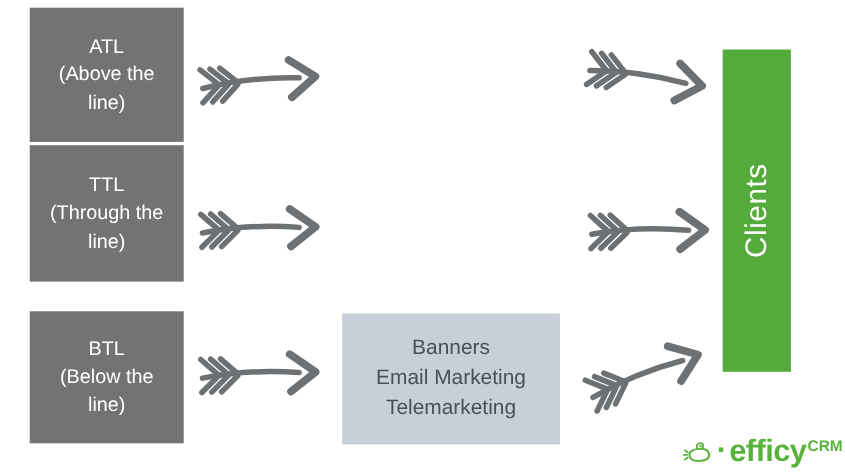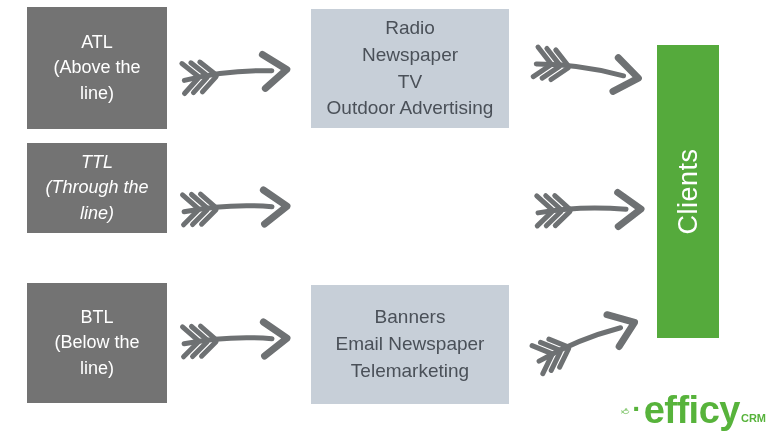--- a/index.html
+++ b/index.html
@@ -17,21 +17,21 @@
     white-space:pre-line;
     box-sizing:border-box;
   }
   .src-box{
     left:27px;width:140px;
     background:#737373;
     color:#ffffff;
     font-size:18px;line-height:1.42;
   }
   #src-0{top:7px;height:122px;}
-  #src-1{top:143px;height:90px;font-style:italic;}
+  #src-1{top:132px;height:124px;}
   #src-2{top:283px;height:120px;}
   .mid-box{
     left:311px;width:198px;
     background:#c7cfd8;
     color:#4a5058;
     font-size:19px;line-height:1.42;
   }
   #mid-0{top:9px;height:119px;}
   #mid-1{top:153px;height:115px;}
   #mid-2{top:285px;height:119px;}
@@ -60,28 +60,28 @@
     position:absolute;
     left:621px;top:392px;width:145px;height:38px;
     display:flex;align-items:center;
     color:#57b33b;
   }
   .logo .sep{
     font-weight:bold;font-size:28px;line-height:1;
     margin:0 2px 4px 2px;
   }
   .logo .brand{
-    font-weight:bold;font-size:38px;line-height:1;
+    font-weight:bold;font-size:28px;line-height:1;
     letter-spacing:-0.5px;
     margin-bottom:2px;
   }
   .logo .suffix{
-    font-weight:bold;font-size:11px;line-height:1;
+    font-weight:bold;font-size:14px;line-height:1;
     align-self:flex-start;
-    margin-top:21px;margin-left:1px;
+    margin-top:6px;margin-left:1px;
   }
   .hidden-defs{position:absolute;width:0;height:0;overflow:hidden;}
 </style>
 </head>
 <body>
 
 <svg class="hidden-defs" aria-hidden="true">
   <defs>
     <g id="arrow-shape" stroke="#6e7173" fill="none" stroke-linecap="round" stroke-linejoin="round">
       <path d="M14 32 C 45 27, 75 27, 102 30" stroke-width="5"></path>
@@ -101,26 +101,22 @@
   <div class="box src-box" id="src-0">ATL
 (Above the
 line)</div>
   <div class="box src-box" id="src-1">TTL
 (Through the
 line)</div>
   <div class="box src-box" id="src-2">BTL
 (Below the
 line)</div>
 
-  <div class="box mid-box" id="mid-0">Radio
-Newspaper
-TV
-Outdoor Advertising</div>
   <div class="box mid-box" id="mid-2">Banners
-Email Newspaper
+Email Marketing
 Telemarketing</div>
 
   <div class="box clients-box">
     <span class="vtext">Clients</span>
   </div>
 
   <svg class="arrow" id="arr-l0" viewBox="0 0 130 60">
       <use href="#arrow-shape"></use>
     </svg>
   <svg class="arrow" id="arr-l1" viewBox="0 0 130 60">

